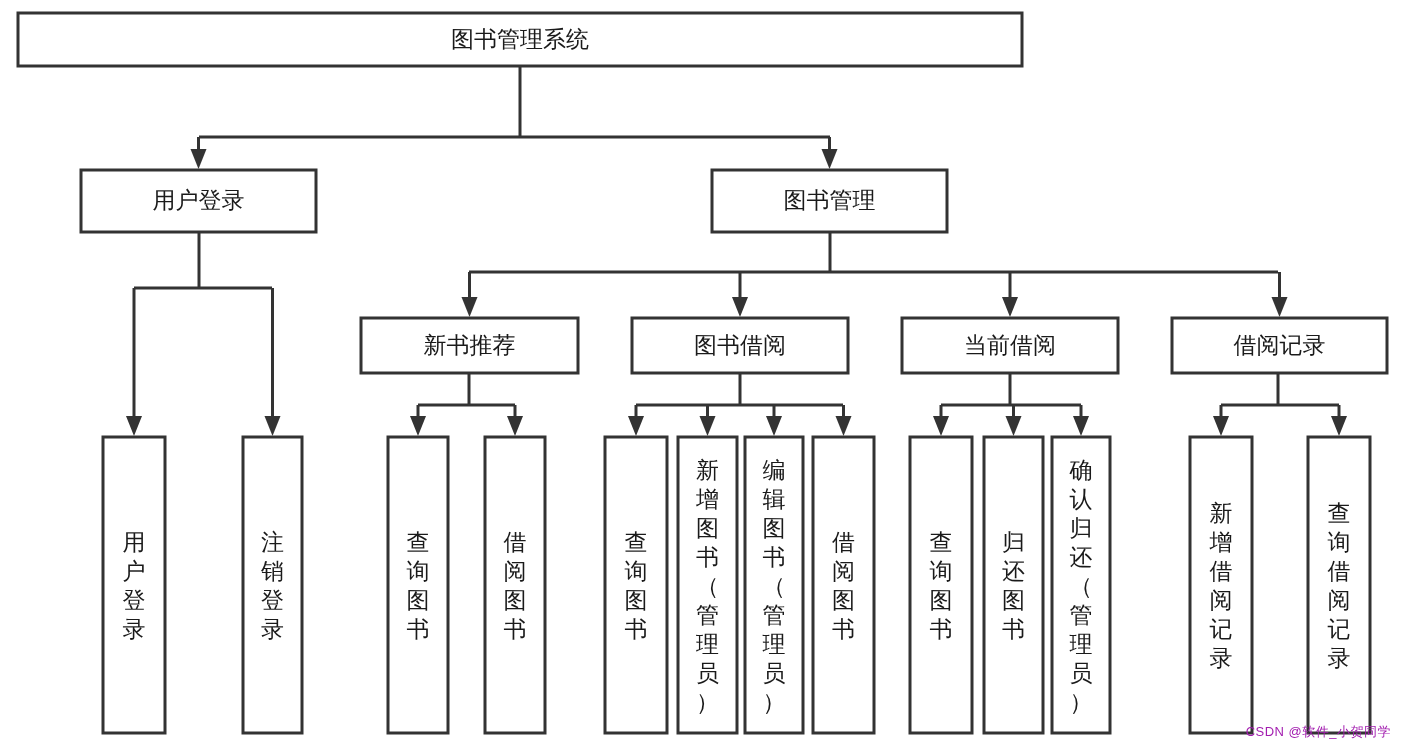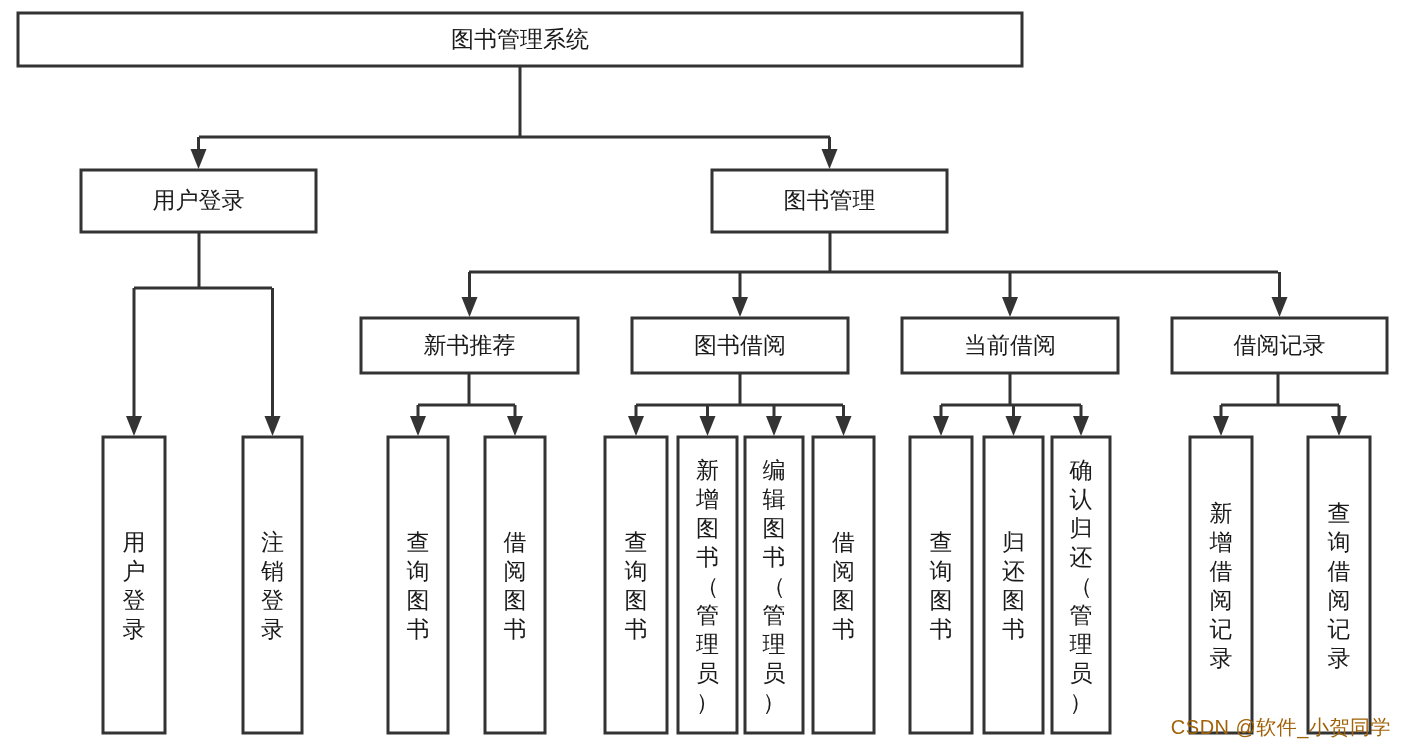--- a/index.html
+++ b/index.html
@@ -44,22 +44,22 @@
   }
   .arrow-head {
     fill: #333333;
     stroke: none;
   }
   .watermark {
     position: absolute;
     right: 14px;
     bottom: 6px;
     font-family: "Liberation Sans", "DejaVu Sans", sans-serif;
-    font-size: 20px;
-    color: #a16207;
+    font-size: 13px;
+    color: #a21caf;
     letter-spacing: 0.5px;
     white-space: nowrap;
     user-select: none;
   }
 </style>
 </head>
 <body>
 
 <svg id="diagram" viewBox="0 0 1405 747" xmlns="http://www.w3.org/2000/svg">
   <g id="connectors-layer">

